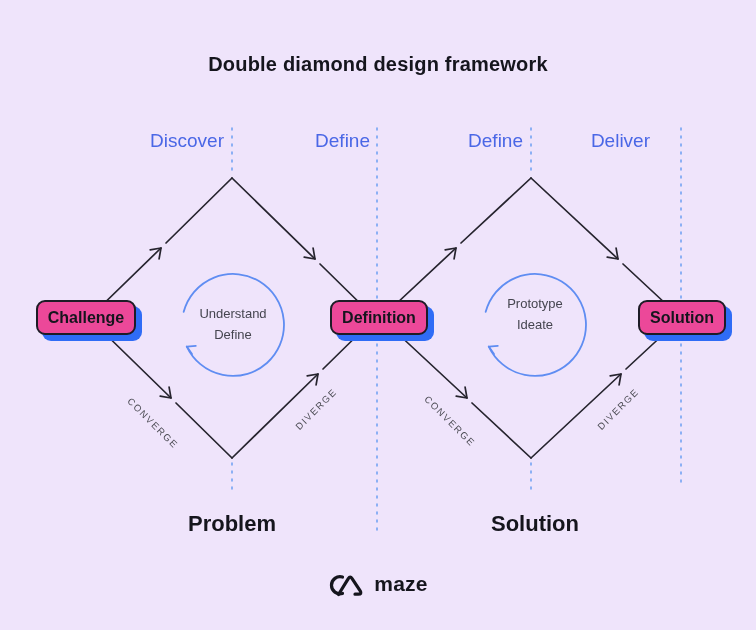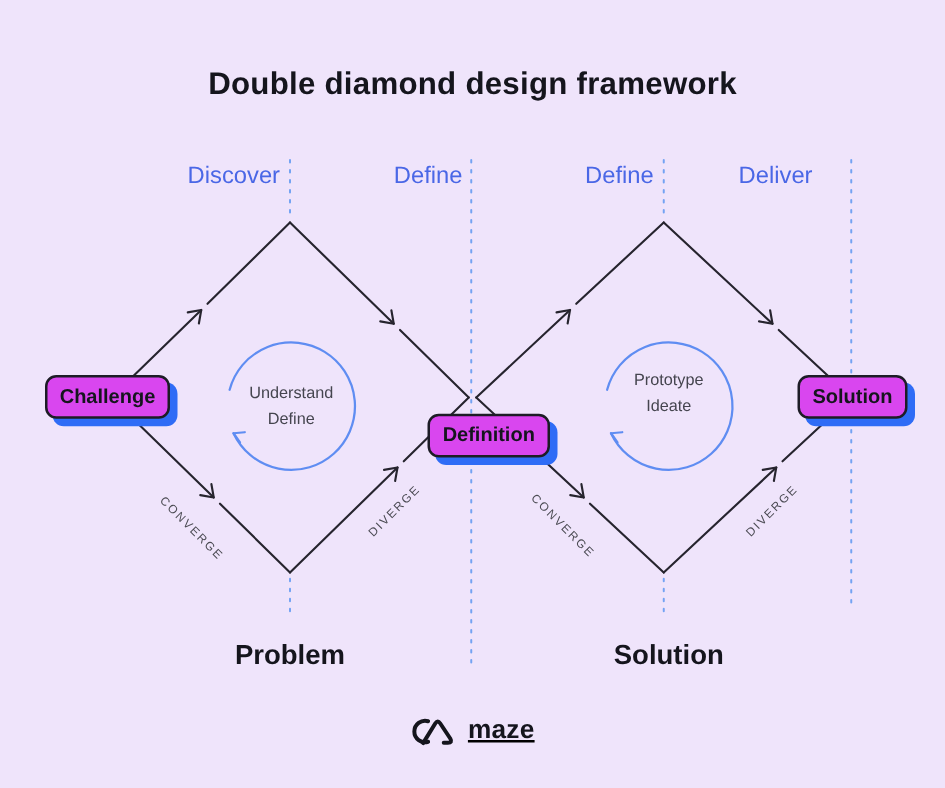--- a/index.html
+++ b/index.html
@@ -8,42 +8,42 @@
     font-family:"Liberation Sans", sans-serif;
     background:#efe4fb;
     position:relative;
     overflow:hidden;
   }
   .stage{ position:absolute; inset:0; width:756px; height:630px; }
   .layer-svg{ position:absolute; left:0; top:0; }
 
   .title{
     position:absolute; top:53px; left:0; width:756px;
-    text-align:center; font-size:25px; font-weight:700;
+    text-align:center; font-size:20px; font-weight:700;
     color:#15151d; letter-spacing:.2px;
   }
 
   .phase-label{
     position:absolute; top:130px; font-size:19px; font-weight:500;
     color:#4a67e6; text-align:right; width:90px;
   }
   .phase-discover{ left:134px; }
   .phase-define{ left:280px; }
   .phase-develop{ left:433px; }
   .phase-deliver{ left:560px; }
 
   .node-btn{
     position:absolute; height:35px;
-    background:#d946ef; border:2px solid #1d1c26; border-radius:9px;
+    background:#ec4899; border:2px solid #1d1c26; border-radius:9px;
     box-shadow:6px 6px 0 0 #2f6cf6;
     display:flex; align-items:center; justify-content:center;
     font-size:16px; font-weight:700; color:#15151d;
   }
   .node-challenge{ left:36px;  top:300px; width:100px; }
-  .node-definition{ left:342px; top:300px; width:98px;margin-top:31px; }
+  .node-definition{ left:330px; top:300px; width:98px; }
   .node-solution{ left:638px; top:300px; width:88px; }
 
   .loop-text{
     position:absolute; width:140px; text-align:center;
     font-size:13px; color:#45454f; line-height:21px;
   }
   .loop-1{ left:163px; top:303px; }
   .loop-2{ left:465px; top:293px; }
 
   .edge-label{
@@ -57,21 +57,21 @@
 
   .section-label{
     position:absolute; top:511px; width:140px; text-align:center;
     font-size:22px; font-weight:700; color:#15151d;
   }
   .section-problem{ left:162px; }
   .section-solution{ left:465px; }
 
   .logo{
     position:absolute; top:566px; left:0; width:756px; height:36px;
-    display:flex; align-items:center; justify-content:center; gap:9px;text-decoration:underline;
+    display:flex; align-items:center; justify-content:center; gap:9px;
   }
   .logo-text{ font-size:21px; font-weight:700; color:#15151d; letter-spacing:.2px; }
 </style>
 </head>
 <body>
 
 <div class="stage">
 
   <svg class="layer-svg" width="756" height="630" viewBox="0 0 756 630">
 

